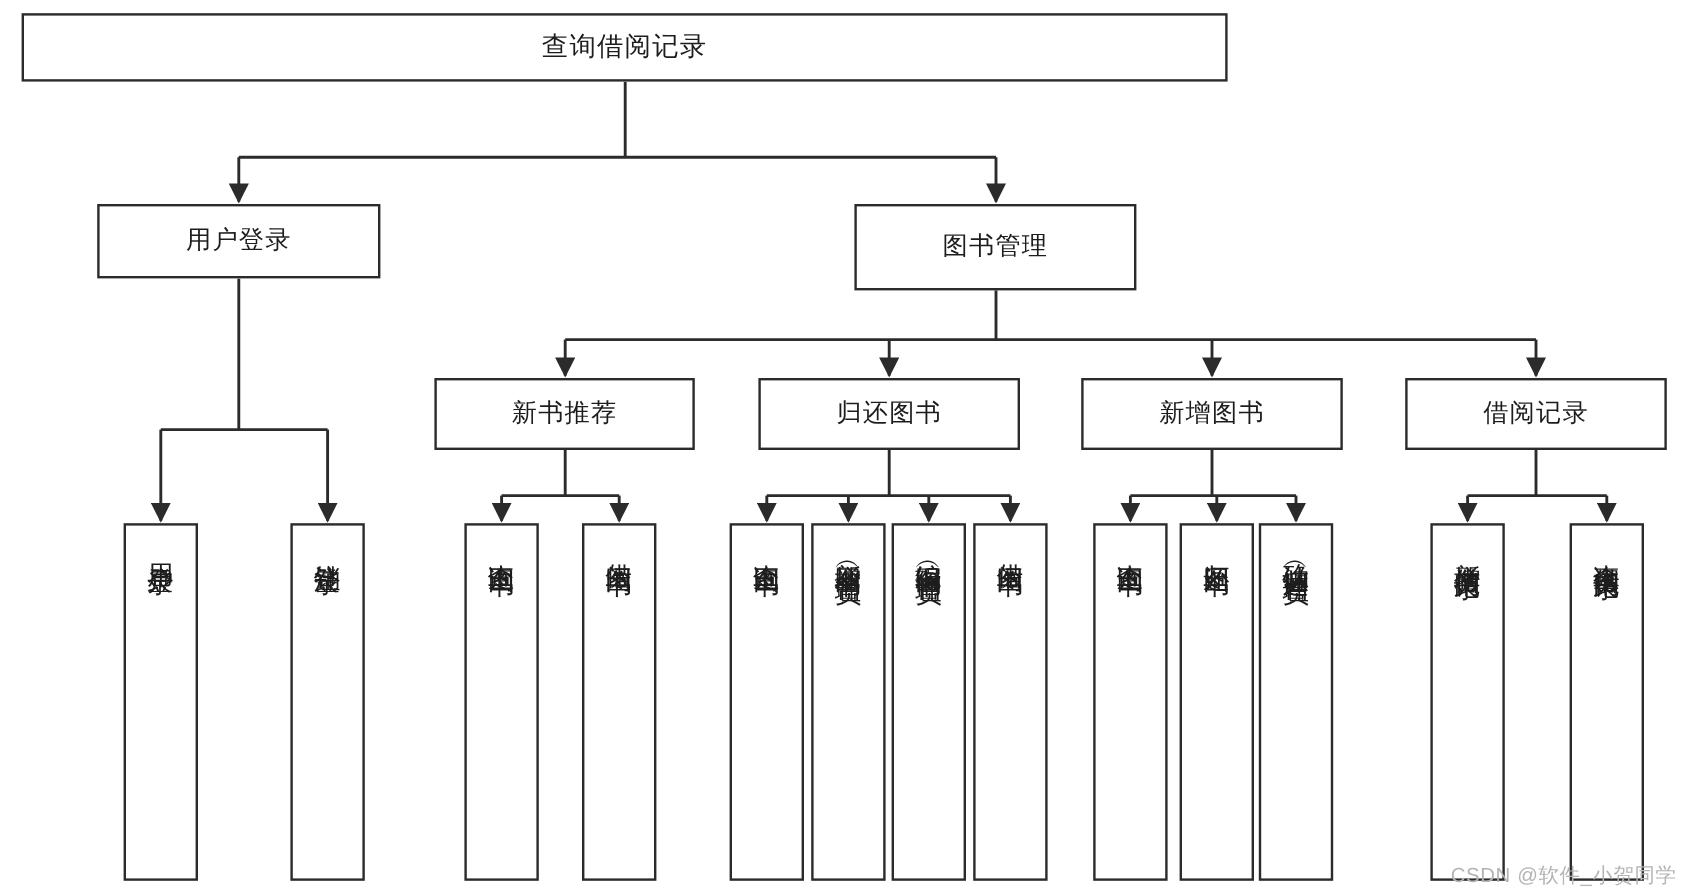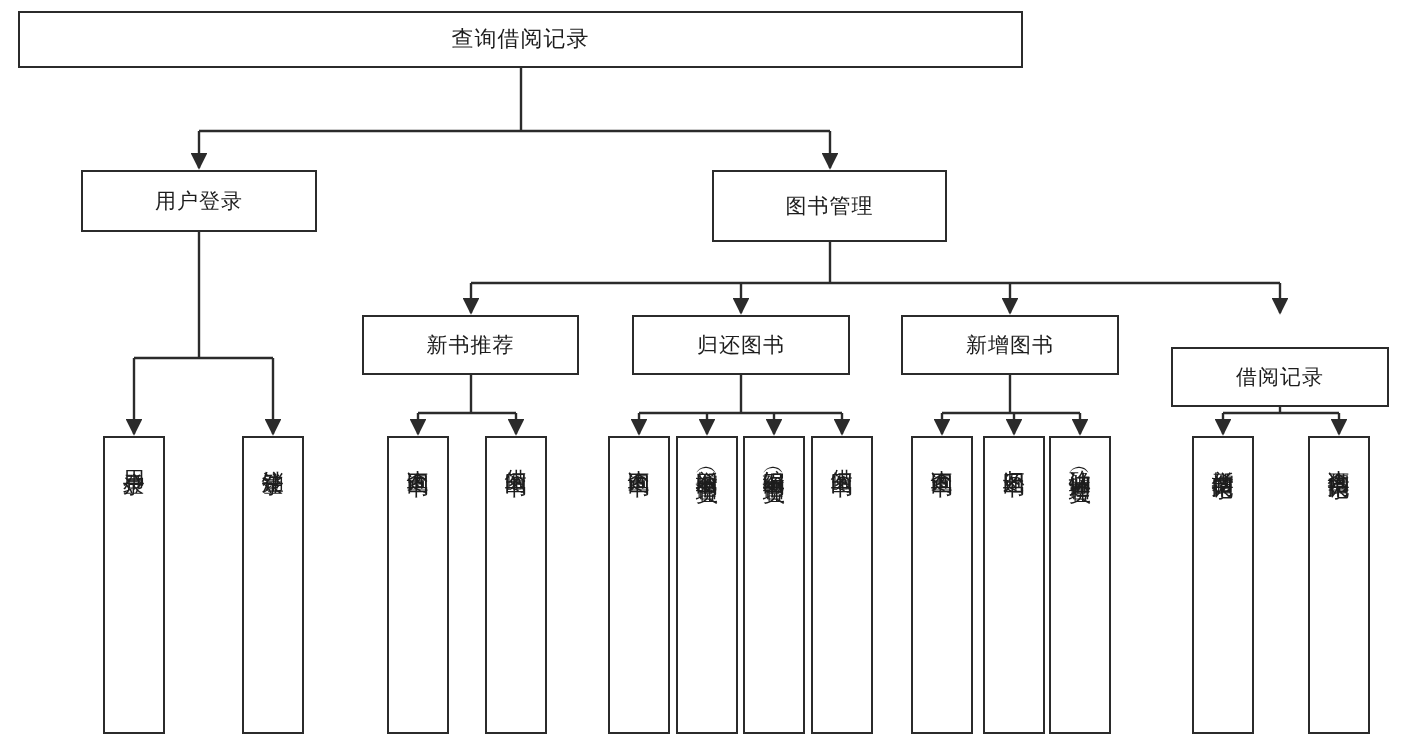--- a/index.html
+++ b/index.html
@@ -129,21 +129,21 @@
       </div>
       <div class="node" style="left: 362px; top: 315px; width: 217px; height: 60px; border-color: rgb(43, 43, 43); background: rgb(255, 255, 255);">
         <span class="label">新书推荐</span>
       </div>
       <div class="node" style="left: 632px; top: 315px; width: 218px; height: 60px; border-color: rgb(43, 43, 43); background: rgb(255, 255, 255);">
         <span class="label">归还图书</span>
       </div>
       <div class="node" style="left: 901px; top: 315px; width: 218px; height: 60px; border-color: rgb(43, 43, 43); background: rgb(255, 255, 255);">
         <span class="label">新增图书</span>
       </div>
-      <div class="node" style="left: 1171px; top: 315px; width: 218px; height: 60px; border-color: rgb(43, 43, 43); background: rgb(255, 255, 255); margin-top: 32px;">
+      <div class="node" style="left: 1171px; top: 315px; width: 218px; height: 60px; border-color: rgb(43, 43, 43); background: rgb(255, 255, 255);">
         <span class="label">借阅记录</span>
       </div>
       <div class="node leaf" style="left: 103px; top: 436px; width: 62px; height: 298px; border-color: rgb(43, 43, 43); background: rgb(255, 255, 255);">
         <span class="label">用户登录</span>
       </div>
       <div class="node leaf" style="left: 242px; top: 436px; width: 62px; height: 298px; border-color: rgb(43, 43, 43); background: rgb(255, 255, 255);">
         <span class="label">注销登录</span>
       </div>
       <div class="node leaf" style="left: 387px; top: 436px; width: 62px; height: 298px; border-color: rgb(43, 43, 43); background: rgb(255, 255, 255);">
         <span class="label">查询图书</span>
@@ -173,13 +173,14 @@
         <span class="label">确认归还（管理员）</span>
       </div>
       <div class="node leaf" style="left: 1192px; top: 436px; width: 62px; height: 298px; border-color: rgb(43, 43, 43); background: rgb(255, 255, 255);">
         <span class="label">新增借阅记录</span>
       </div>
       <div class="node leaf" style="left: 1308px; top: 436px; width: 62px; height: 298px; border-color: rgb(43, 43, 43); background: rgb(255, 255, 255);">
         <span class="label">查询借阅记录</span>
       </div>
     </div>
 
+  <div id="watermark">CSDN @软件_小贺同学</div>
 </div>
 
 </body></html>

